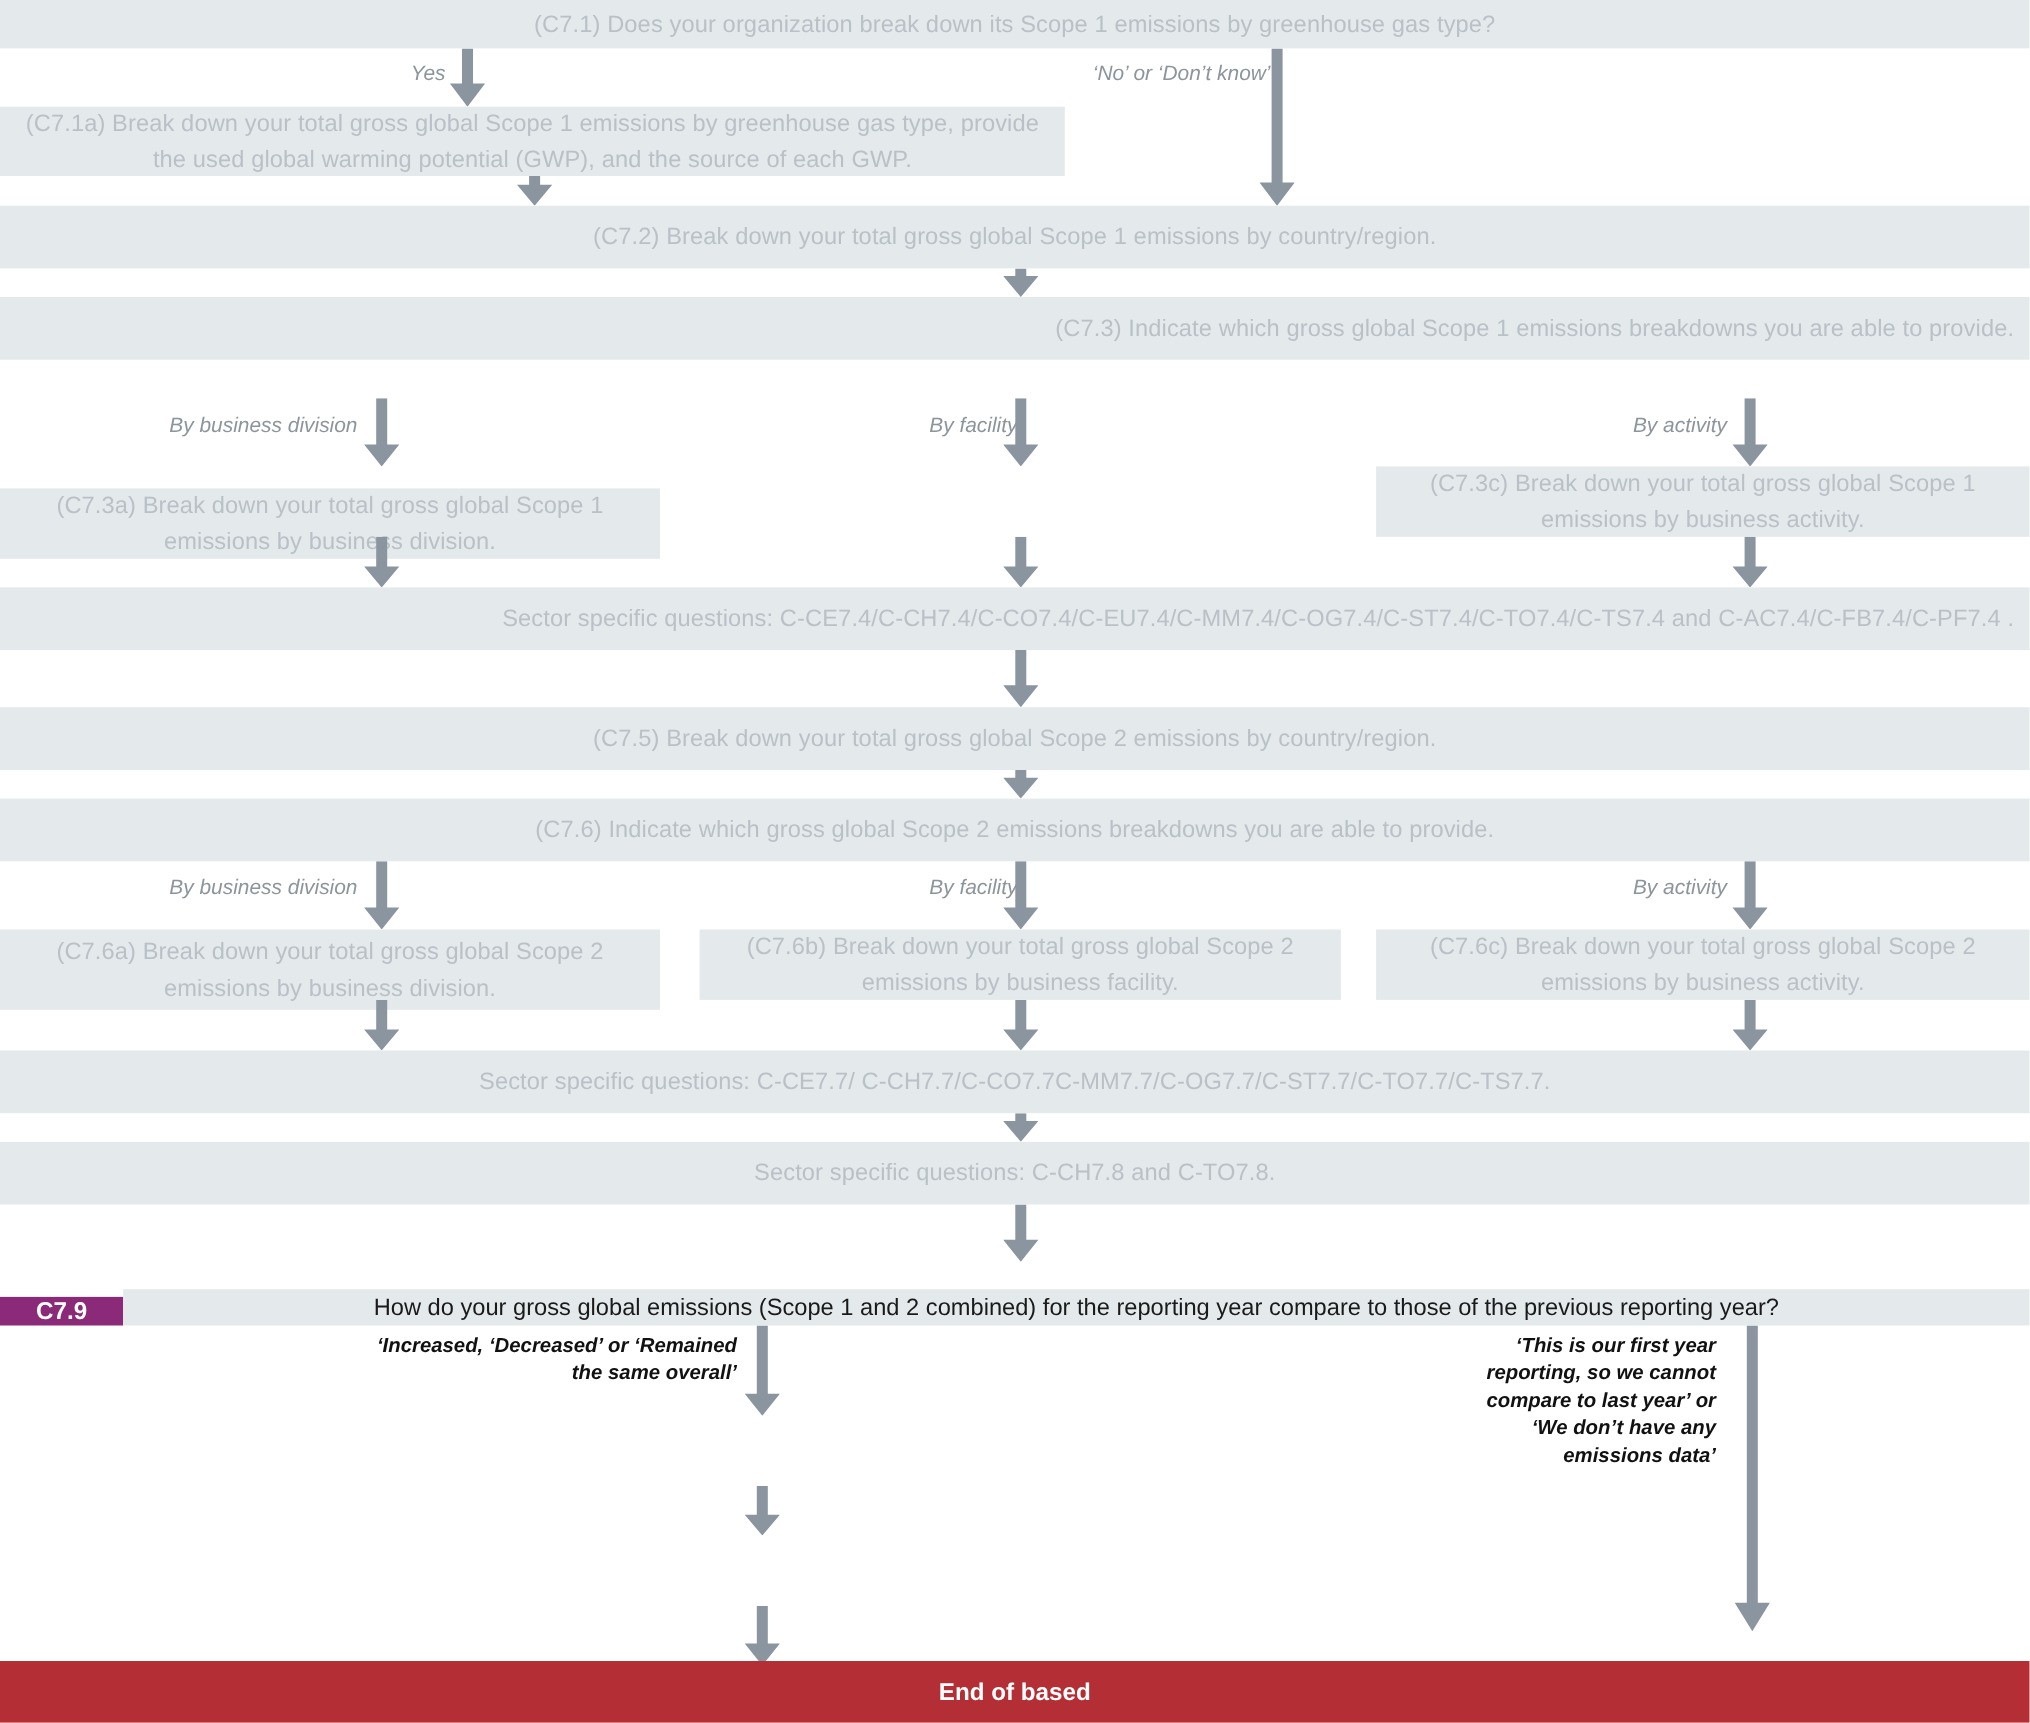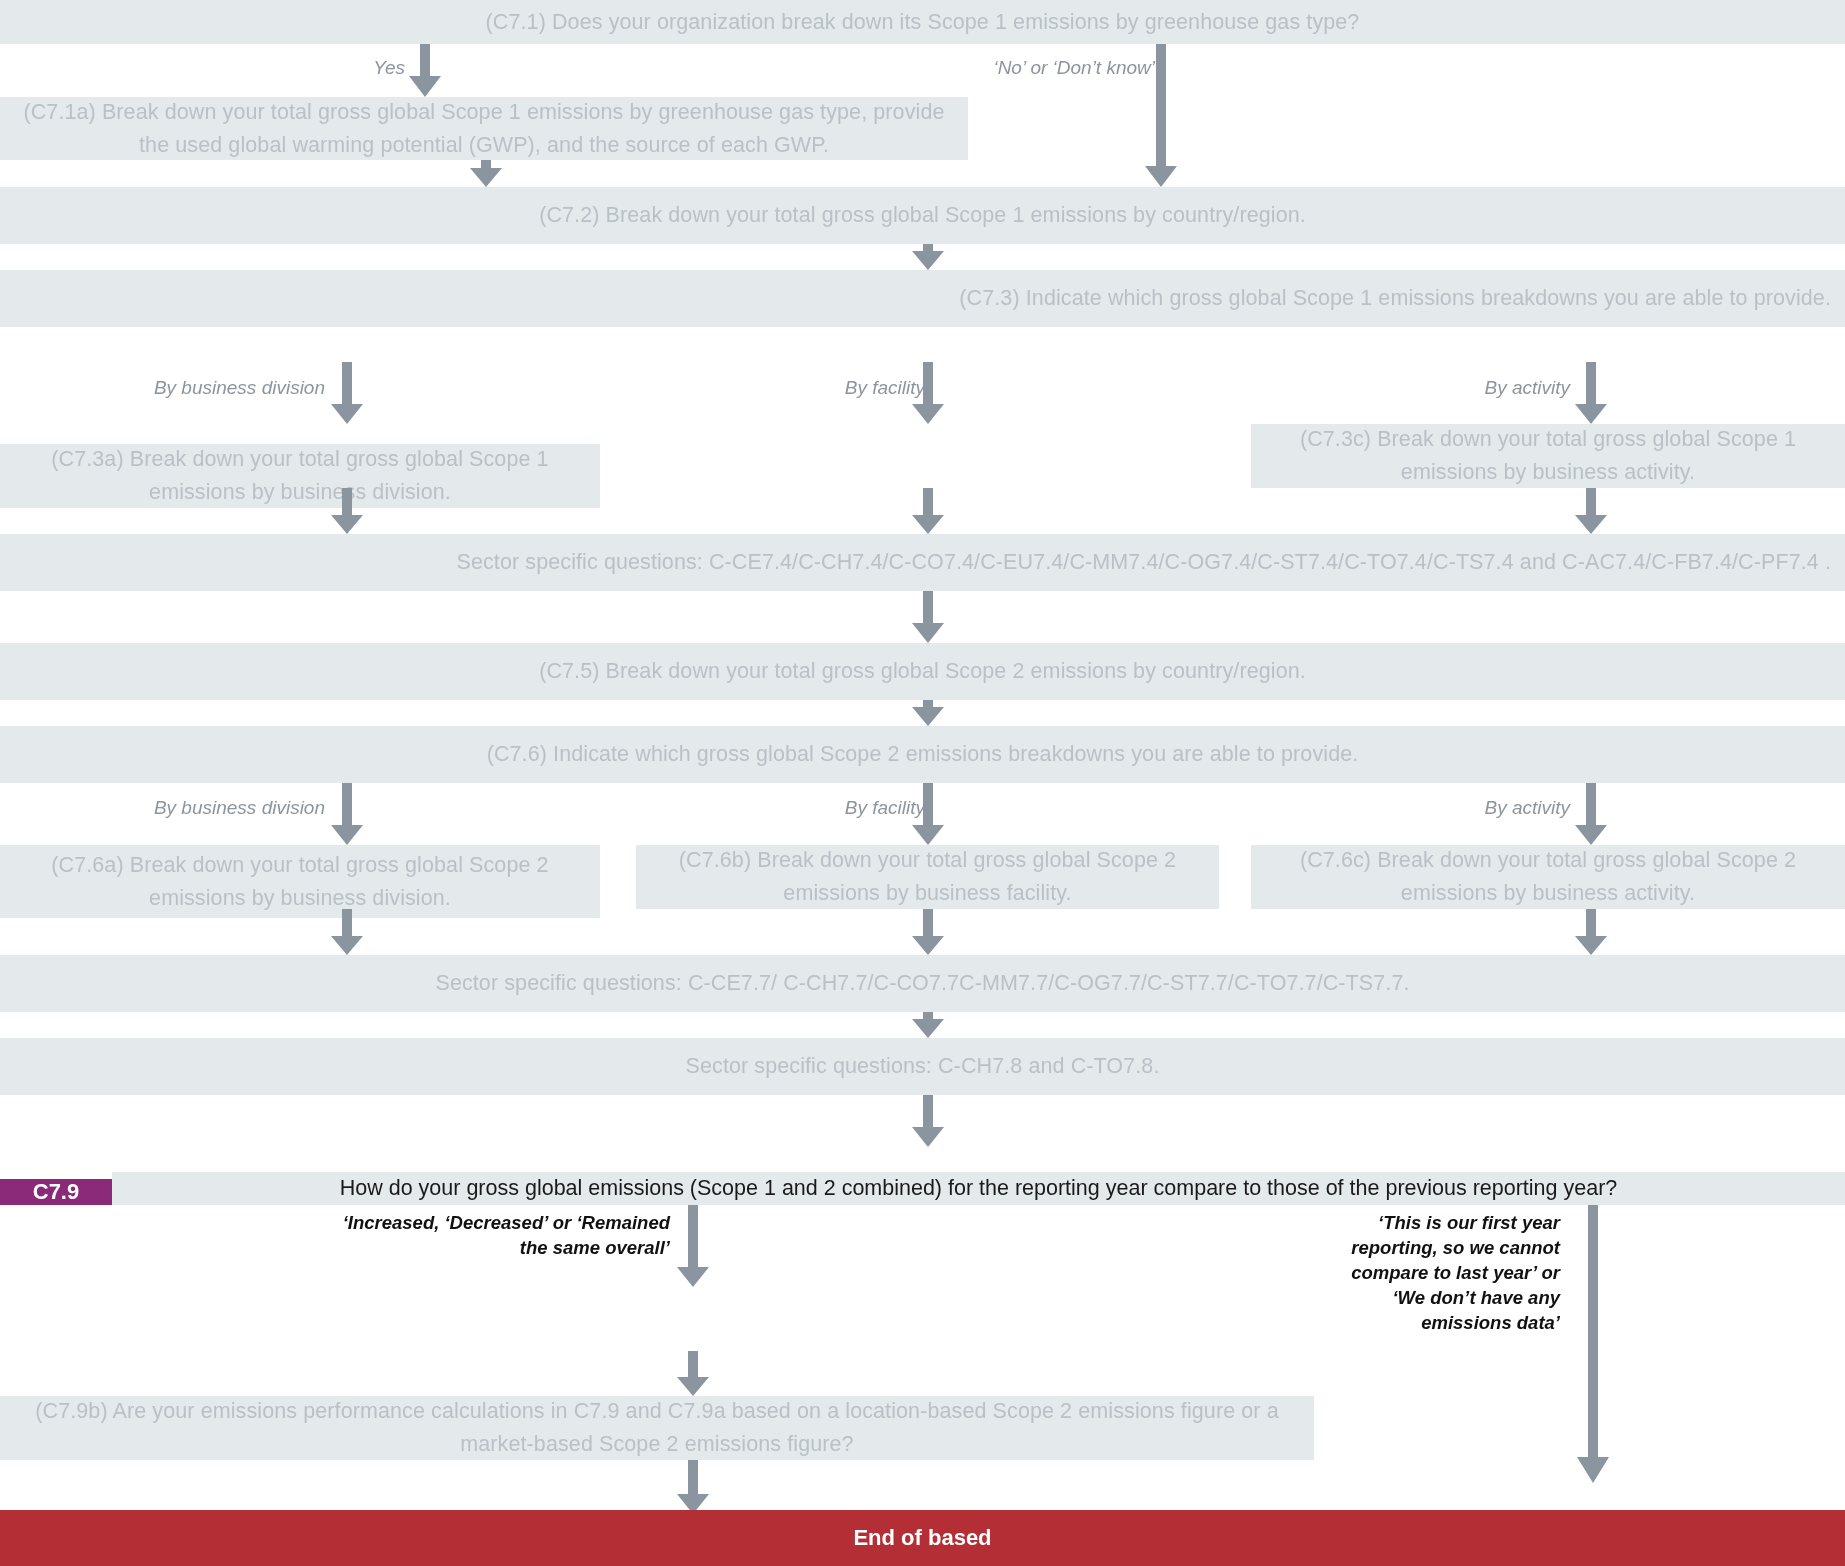--- a/index.html
+++ b/index.html
@@ -330,23 +330,20 @@
     </svg>
   </div>
 
 
   <div class="arrow" style="left:677px; top:1351px; width:32px; height:45px;">
     <svg viewBox="0 0 32 45" preserveAspectRatio="none">
       <polygon points="11,0 21,0 21,26 32,26 16,45 0,26 11,26" fill="#8a95a0"></polygon>
     </svg>
   </div>
 
-  <div class="box" style="left:0px; top:1396px; width:1314px; height:64px;">
-    <span class="txt">(C7.9b) Are your emissions performance calculations in C7.9 and C7.9a based on a location-based Scope 2 emissions figure or a market-based Scope 2 emissions figure?</span>
-  </div>
 
   <div class="arrow" style="left:677px; top:1460px; width:32px; height:54px;">
     <svg viewBox="0 0 32 54" preserveAspectRatio="none">
       <polygon points="11,0 21,0 21,34 32,34 16,54 0,34 11,34" fill="#8a95a0"></polygon>
     </svg>
   </div>
 
   <div class="end-bar" style="top:1510px; height:56px;">
     <span>End of based</span>
   </div>

